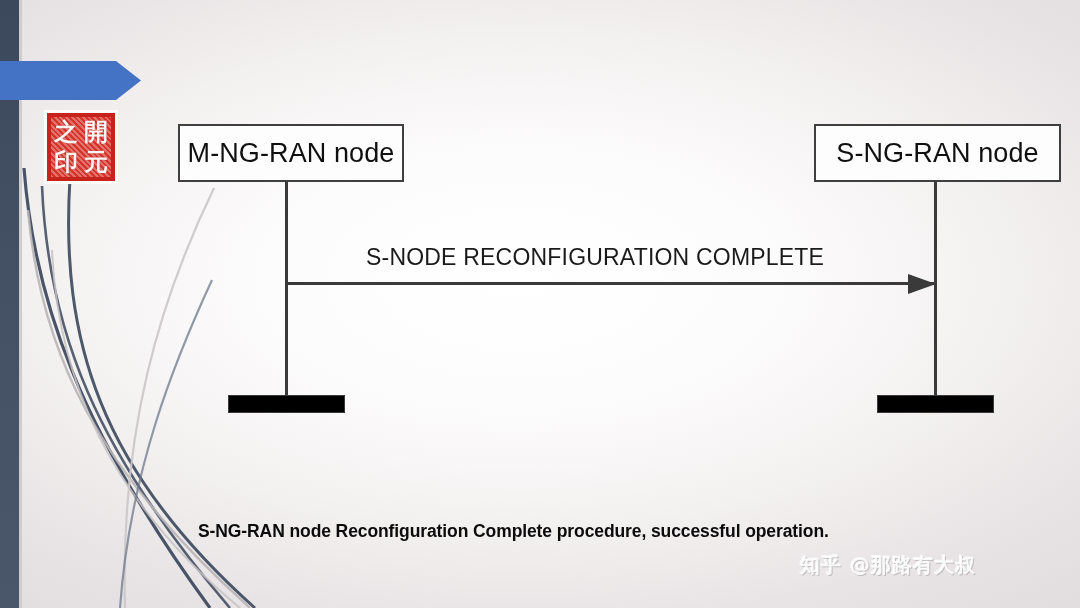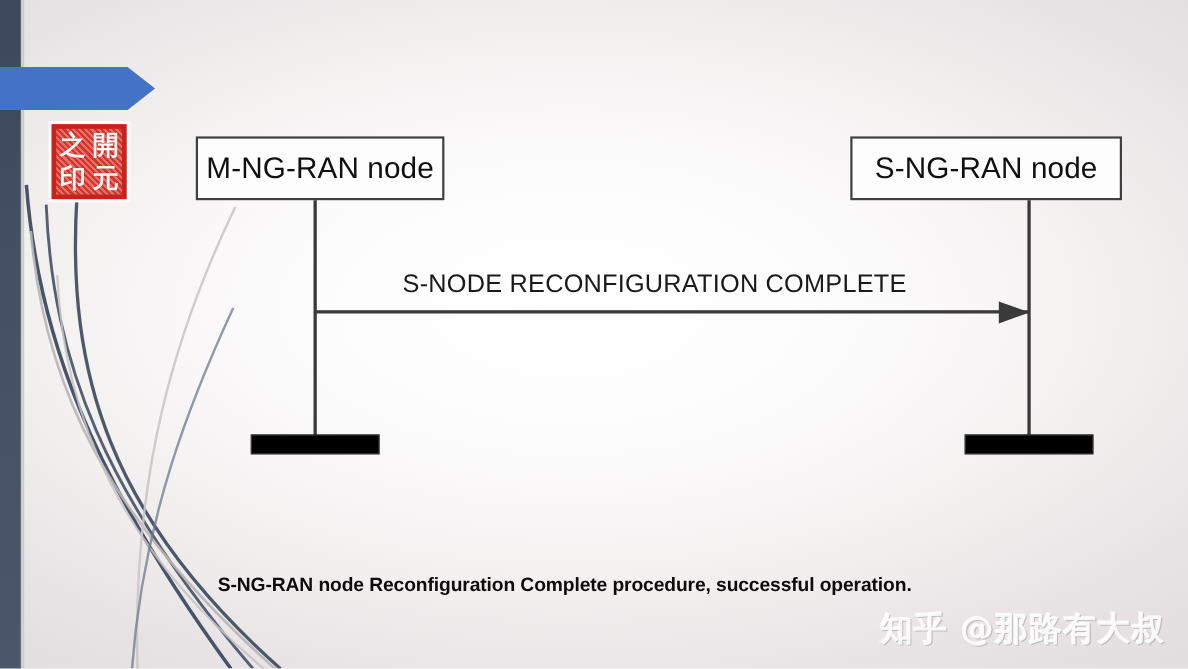--- a/index.html
+++ b/index.html
@@ -107,21 +107,21 @@
     border: 2px solid #3f3f3f;
     display: flex;
     align-items: center;
     justify-content: center;
     font-size: 27px;
     color: #101010;
     letter-spacing: 0.1px;
     white-space: nowrap;
   }
   #node-master { left: 162px; top: 124px; width: 226px; height: 58px; margin-left: 16px; }
-  #node-secondary { left: 773px; top: 124px; width: 247px; height: 58px; }
+  #node-secondary { left: 814px; top: 124px; width: 247px; height: 58px; }
 
   
   .lifeline {
     position: absolute;
     width: 3px;
     background: #3a3a3a;
   }
   #lifeline-master { left: 285px; top: 182px; height: 215px; }
   #lifeline-secondary { left: 934px; top: 182px; height: 215px; }
 
@@ -176,21 +176,21 @@
     letter-spacing: -0.1px;
     white-space: nowrap;
   }
 
   
   #watermark {
     position: absolute;
     left: 800px;
     top: 552px;
     font-family: "DejaVu Sans", sans-serif;
-    font-size: 30px;
+    font-size: 20px;
     font-weight: 700;
     color: rgba(255,255,255,0.88);
     text-shadow:
        1px 1px 0 rgba(160,158,160,0.55),
       -1px -1px 0 rgba(255,255,255,0.7);
     white-space: nowrap;
     letter-spacing: 1px;
   }
 </style>
 </head>

